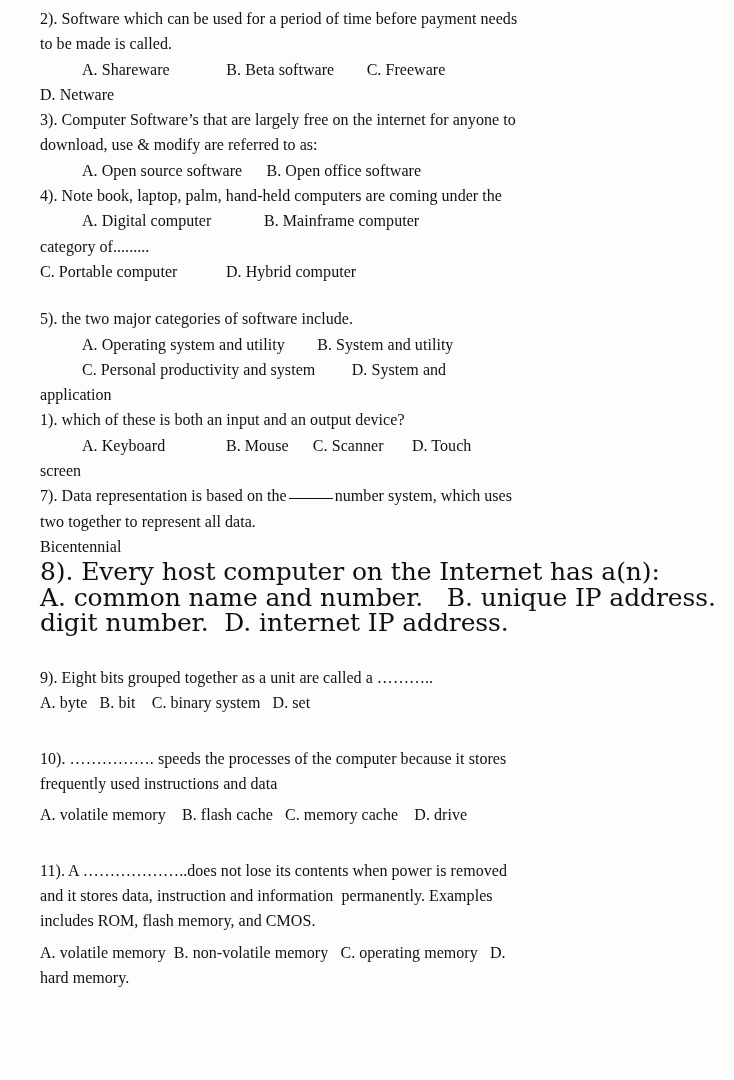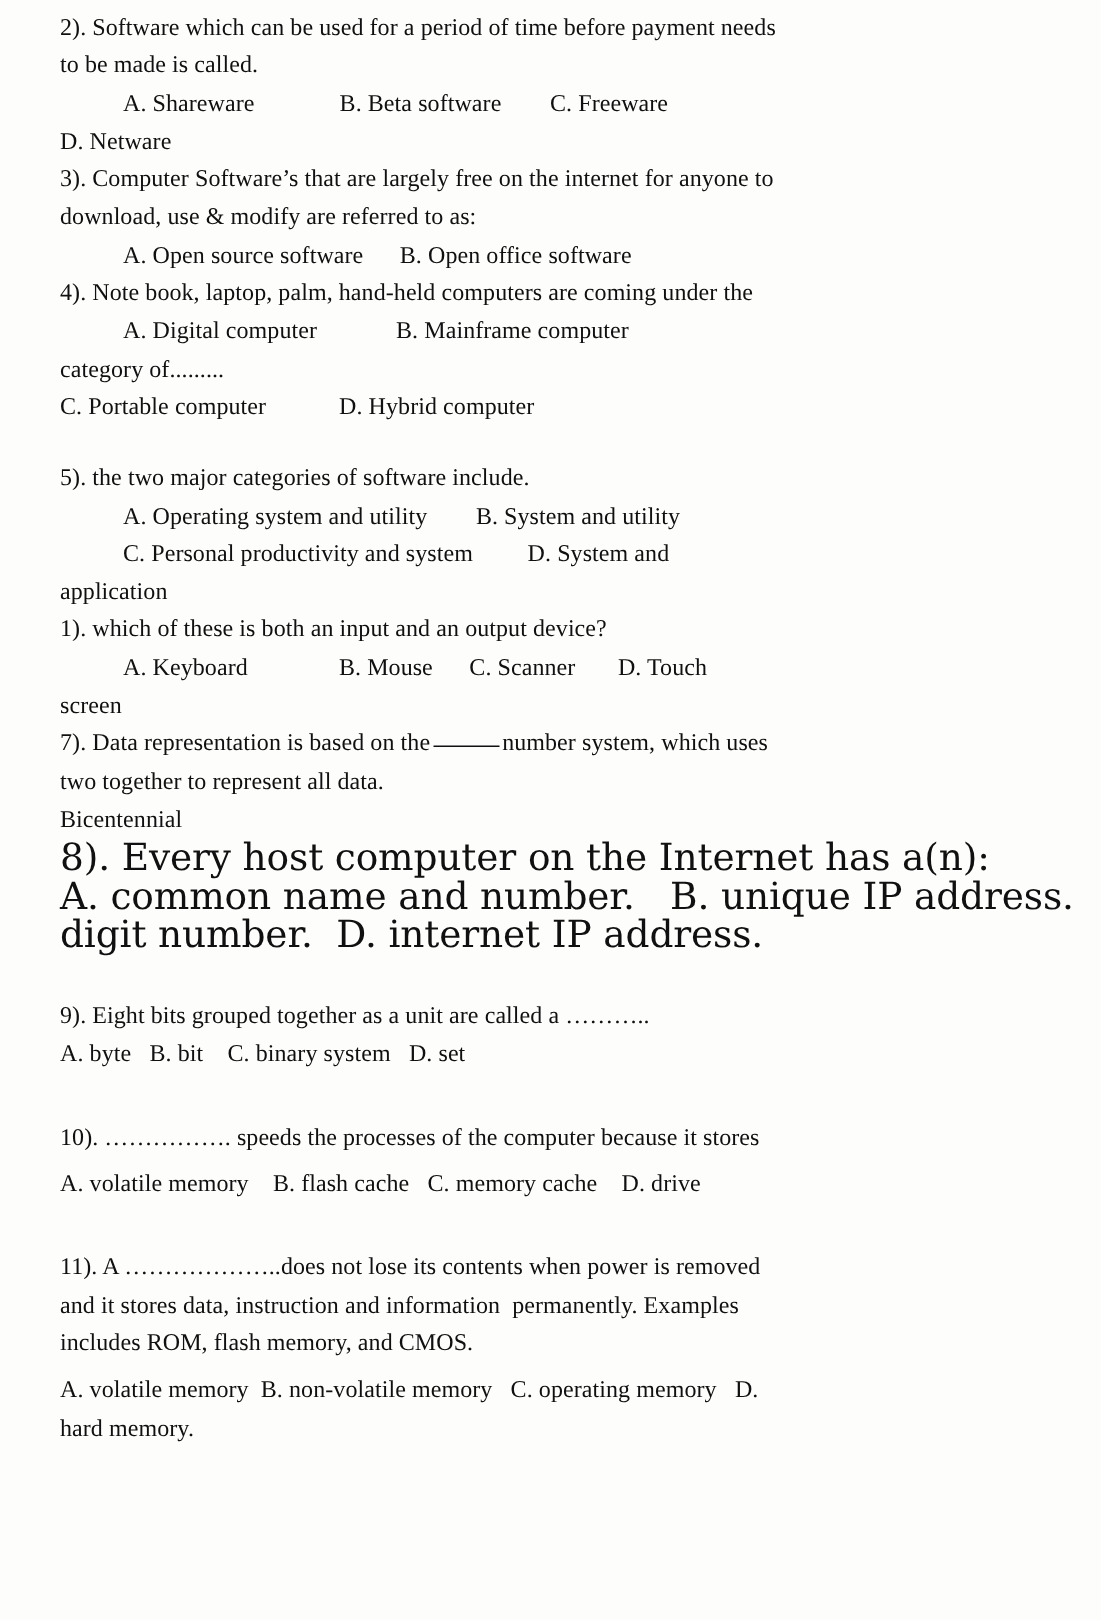--- a/index.html
+++ b/index.html
@@ -129,20 +129,21 @@
 
     <div class="q-block">
       <span class="line indent-0">9). Eight bits grouped together as a unit are called a ………..</span>
       <span class="line indent-0">A. byte   B. bit    C. binary system   D. set</span>
     </div>
 
     <div class="gap-lg"></div>
 
     <div class="q-block">
       <span class="line indent-0">10). ……………. speeds the processes of the computer because it stores</span>
+      <span class="line indent-0">frequently used instructions and data</span>
       <div class="gap-sm"></div>
       <span class="line indent-0">A. volatile memory    B. flash cache   C. memory cache    D. drive</span>
     </div>
 
     <div class="gap-lg"></div>
 
     <div class="q-block">
       <span class="line indent-0">11). A ………………..does not lose its contents when power is removed</span>
       <span class="line indent-0">and it stores data, instruction and information  permanently. Examples</span>
       <span class="line indent-0">includes ROM, flash memory, and CMOS.</span>

